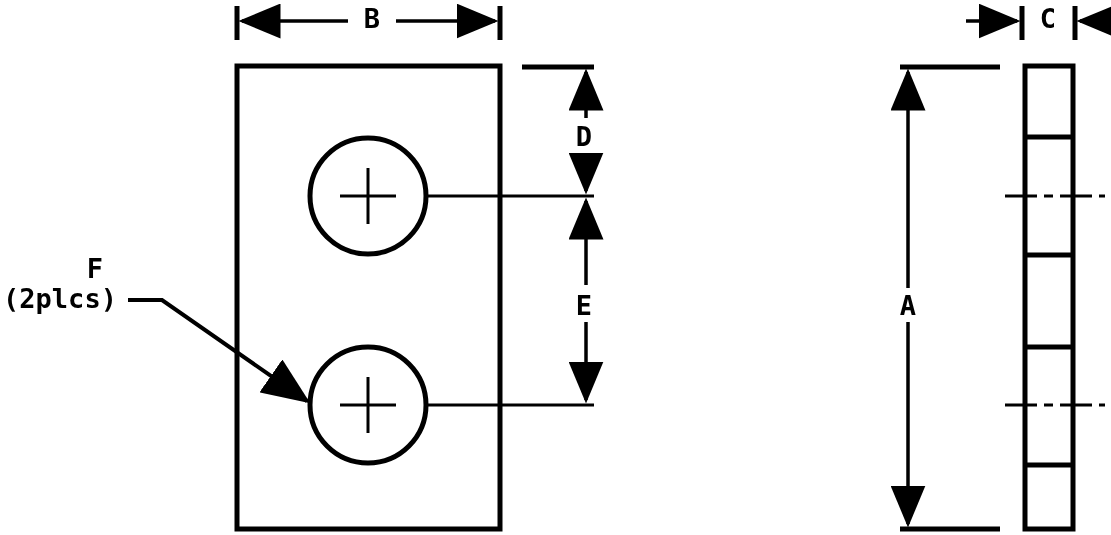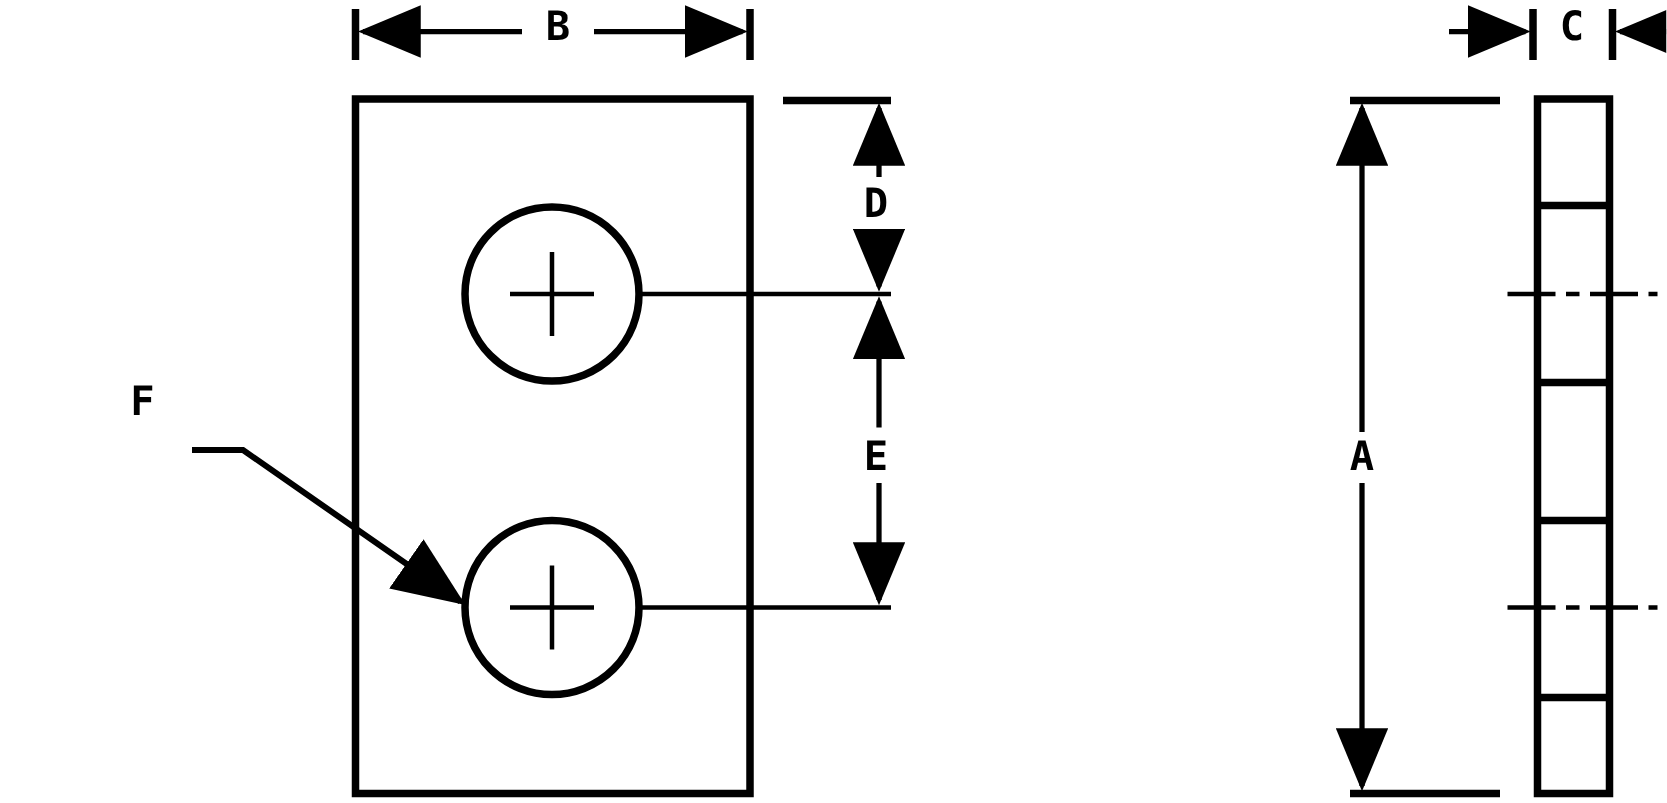--- a/index.html
+++ b/index.html
@@ -130,14 +130,15 @@
   <div class="lbl lbl-dim center-x" style="left:1048px; top:18px;">C</div>
 
   <div class="lbl lbl-dim center-x" style="left:584px; top:136px;">D</div>
 
   <div class="lbl lbl-dim center-x" style="left:584px; top:305px;">E</div>
 
   <div class="lbl lbl-dim center-x" style="left:908px; top:305px;">A</div>
 
   <div class="lbl lbl-callout center-x" style="left:95px; top:268px;">F</div>
 
+  <div class="lbl lbl-callout center-x" style="left:60px; top:298px;">(2plcs)</div>
 
 </div>
 
 </body></html>

